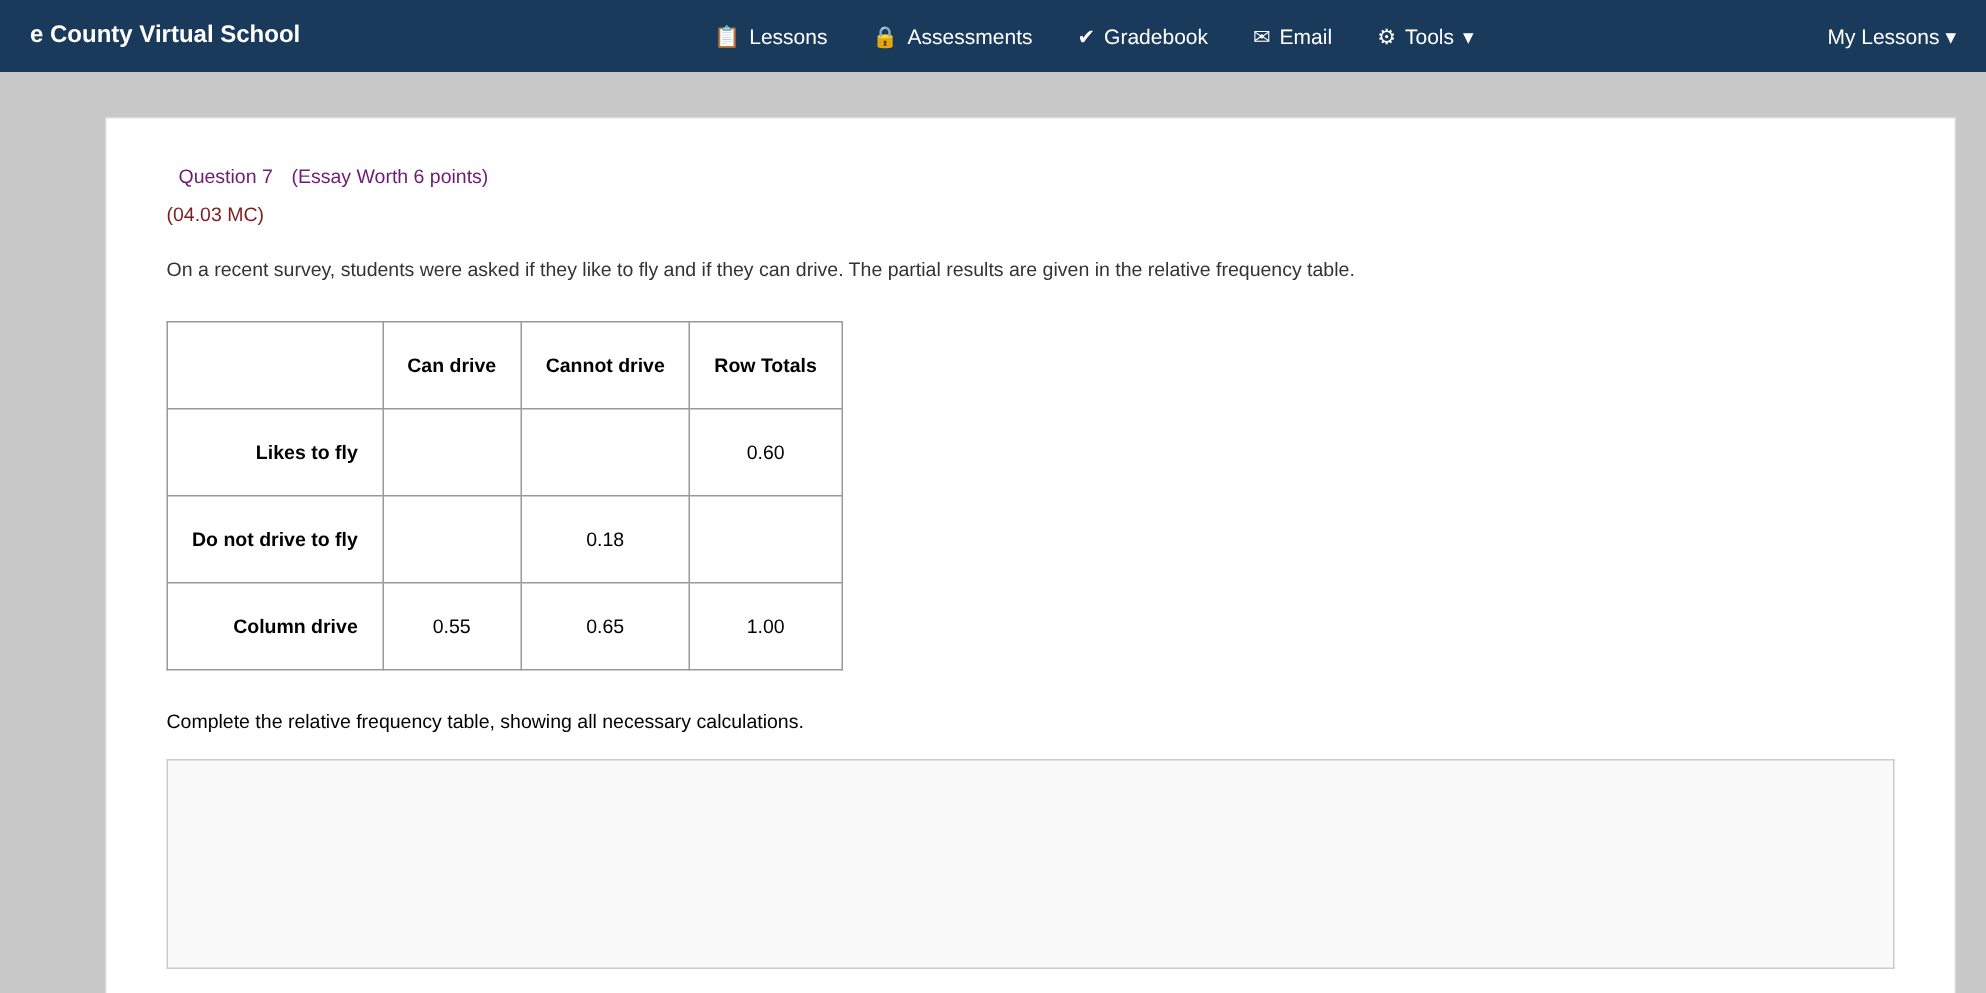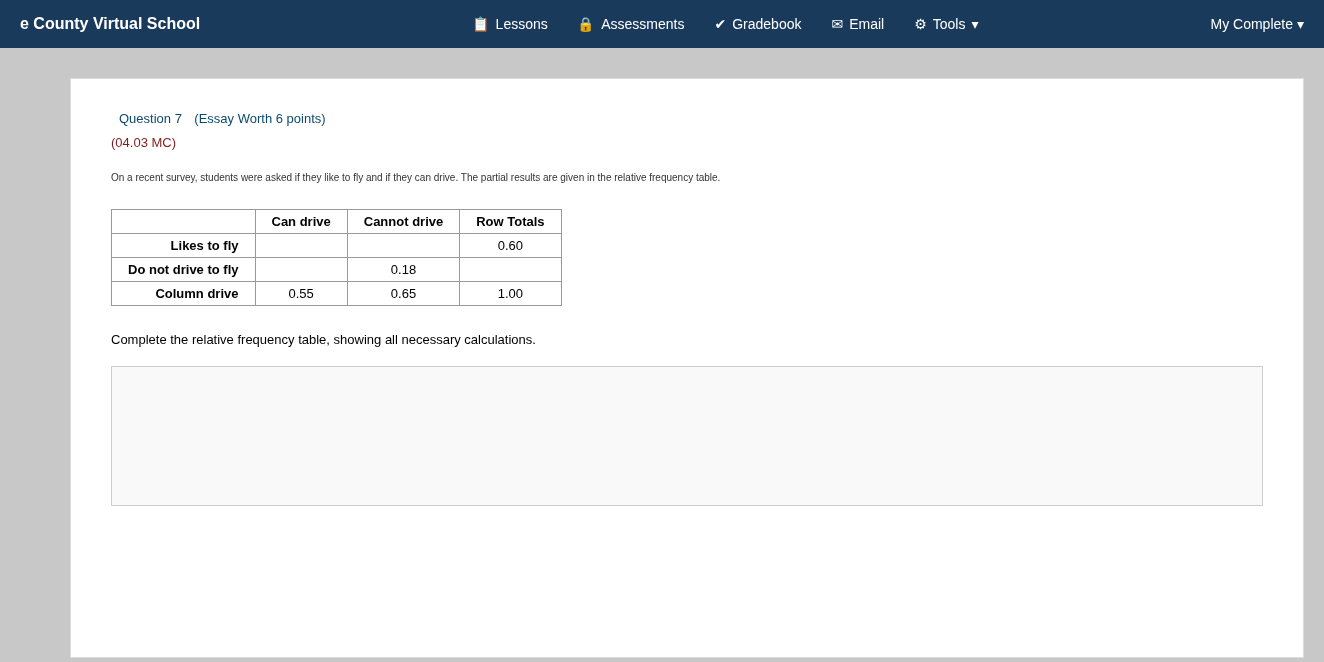--- a/index.html
+++ b/index.html
@@ -114,47 +114,47 @@
 
     .question-title {
       font-size: 16px;
       font-weight: bold;
       color: #222;
     }
 
     .question-title span {
       font-size: 13px;
       font-weight: normal;
-      color: #0c4a6e;
+      color: #701a75;
       margin-left: 8px;
     }
 
     .question-subcode {
       font-size: 13px;
       color: #7f1d1d;
       margin-bottom: 20px;
     }
 
     .question-text {
-      font-size: 10px;
+      font-size: 13px;
       color: #333;
       margin-bottom: 24px;
       line-height: 1.5;
     }
 
     
     .freq-table {
       border-collapse: collapse;
       margin-bottom: 24px;
     }
 
     .freq-table td,
     .freq-table th {
       border: 1px solid #999;
-      padding: 4px 16px;
+      padding: 21px 16px;
       font-size: 13px;
       text-align: center;
       min-width: 90px;
     }
 
     .freq-table td:first-child {
       text-align: right;
       font-weight: bold;
       min-width: 140px;
     }
@@ -215,21 +215,21 @@
       <span>Email</span>
     </a>
     <a class="nav-item">
       <span class="nav-icon">⚙</span>
       <span>Tools</span>
       <span>▾</span>
     </a>
   </div>
 
   <div class="navbar-right">
-    <span>My Complete</span>
+    <span>My Lessons</span>
     <span>▾</span>
   </div>
 </nav>
 
 <div class="left-sidebar">
   <span class="sidebar-arrow">▶</span>
 </div>
 
 <div class="content-area" style="position: relative;">
 

